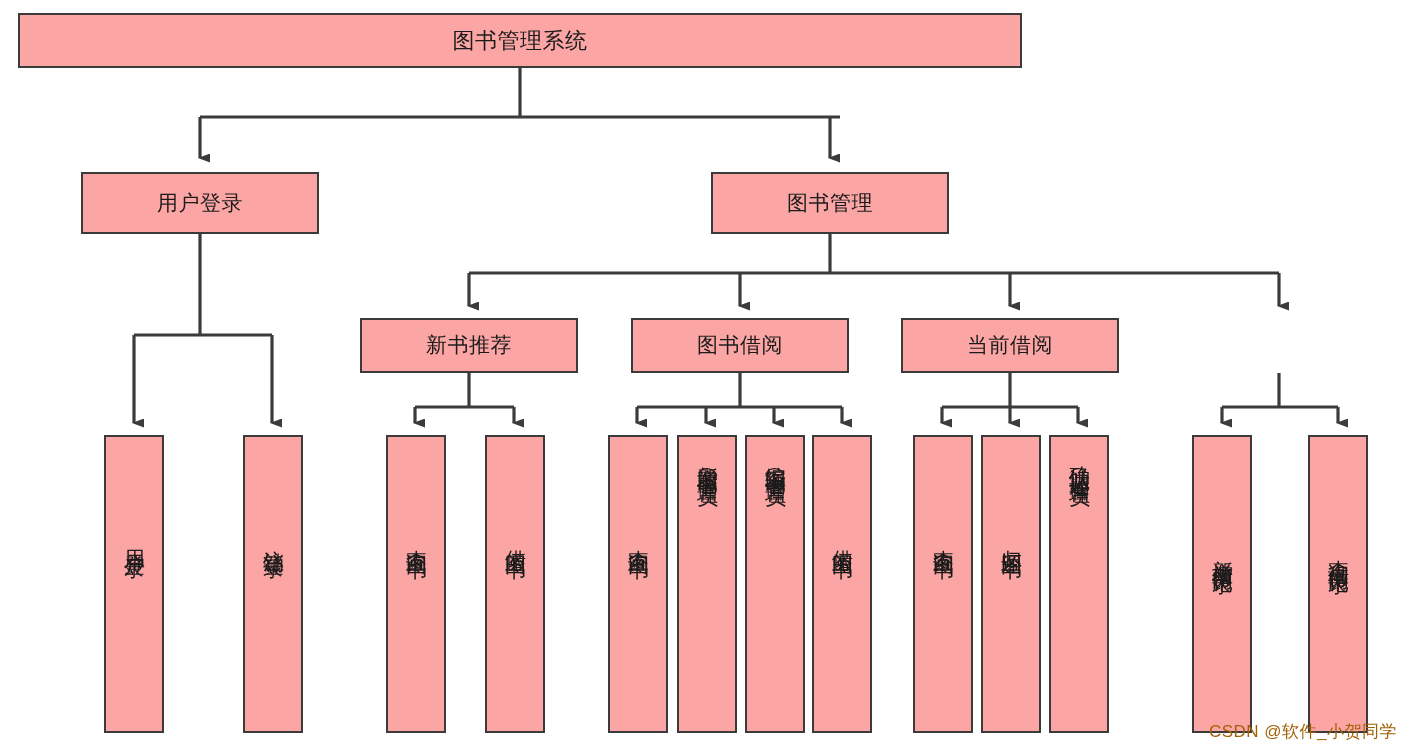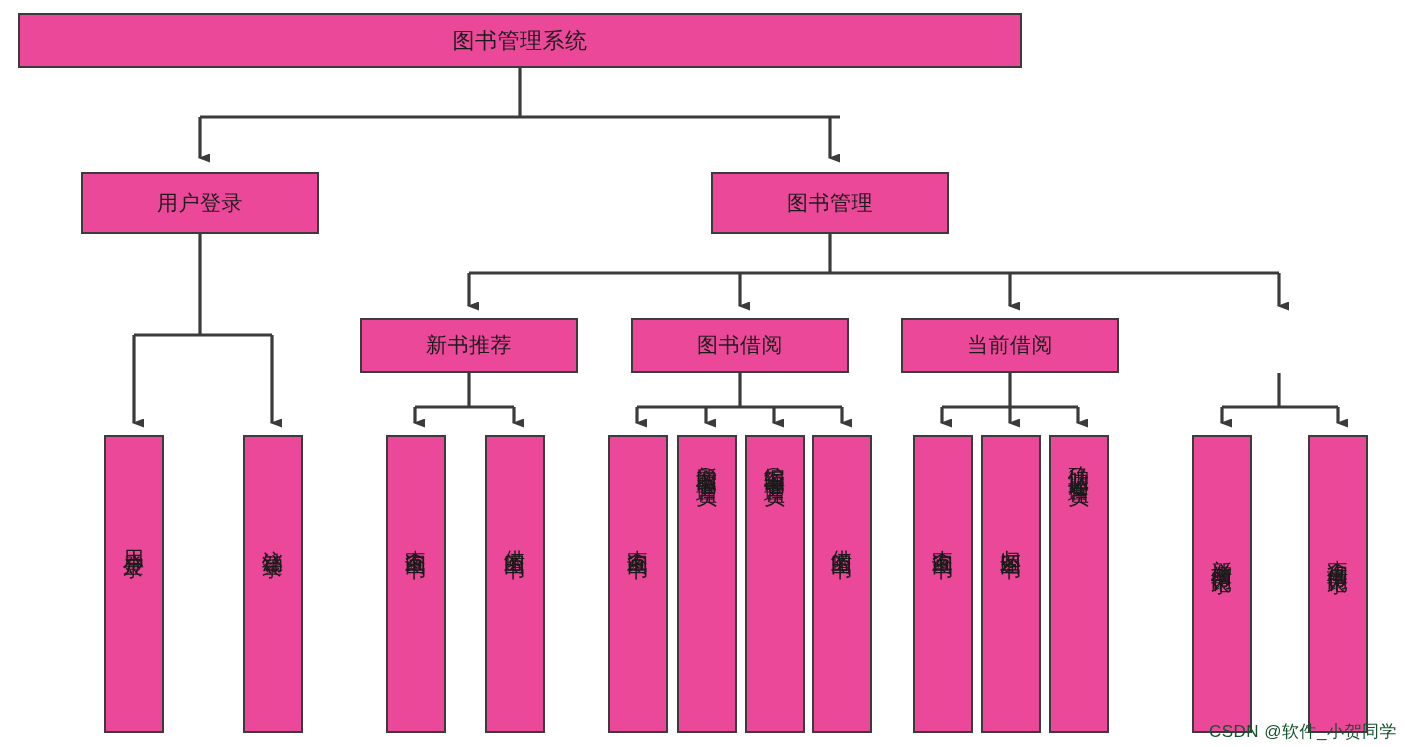--- a/index.html
+++ b/index.html
@@ -19,27 +19,28 @@
   #wires {
     position: absolute;
     left: 0; top: 0;
     width: 1405px;
     height: 747px;
     pointer-events: none;
   }
   .node {
     position: absolute;
     border: 2px solid #3b3b3b;
-    background: #ec4899;
+    background: #fca5a5;
     display: flex;
     align-items: center;
     justify-content: center;
     text-align: right;
     color: #1b1b1b;
     z-index: 2;
+    font-family: Liberation Serif, serif;
   }
   .node .label {
     display: block;
     line-height: 1.18;
     letter-spacing: 0.5px;
   }
   .node.horiz .label {
     writing-mode: horizontal-tb;
     font-size: 21px;
   }
@@ -57,21 +58,21 @@
     line-height: 1;
   }
   .node.vert.mid .label { margin-top: 86px; }
   .node.vert.mid2 .label { margin-top: 96px; }
   .node.vert.top .label { margin-top: 2px; }
   #watermark {
     position: absolute;
     right: 8px;
     bottom: 4px;
     font-size: 17px;
-    color: #14532d;
+    color: #a16207;
     letter-spacing: 0.5px;
     z-index: 3;
     white-space: nowrap;
   }
 </style>
 </head>
 <body>
 
 <div id="canvas">
 

